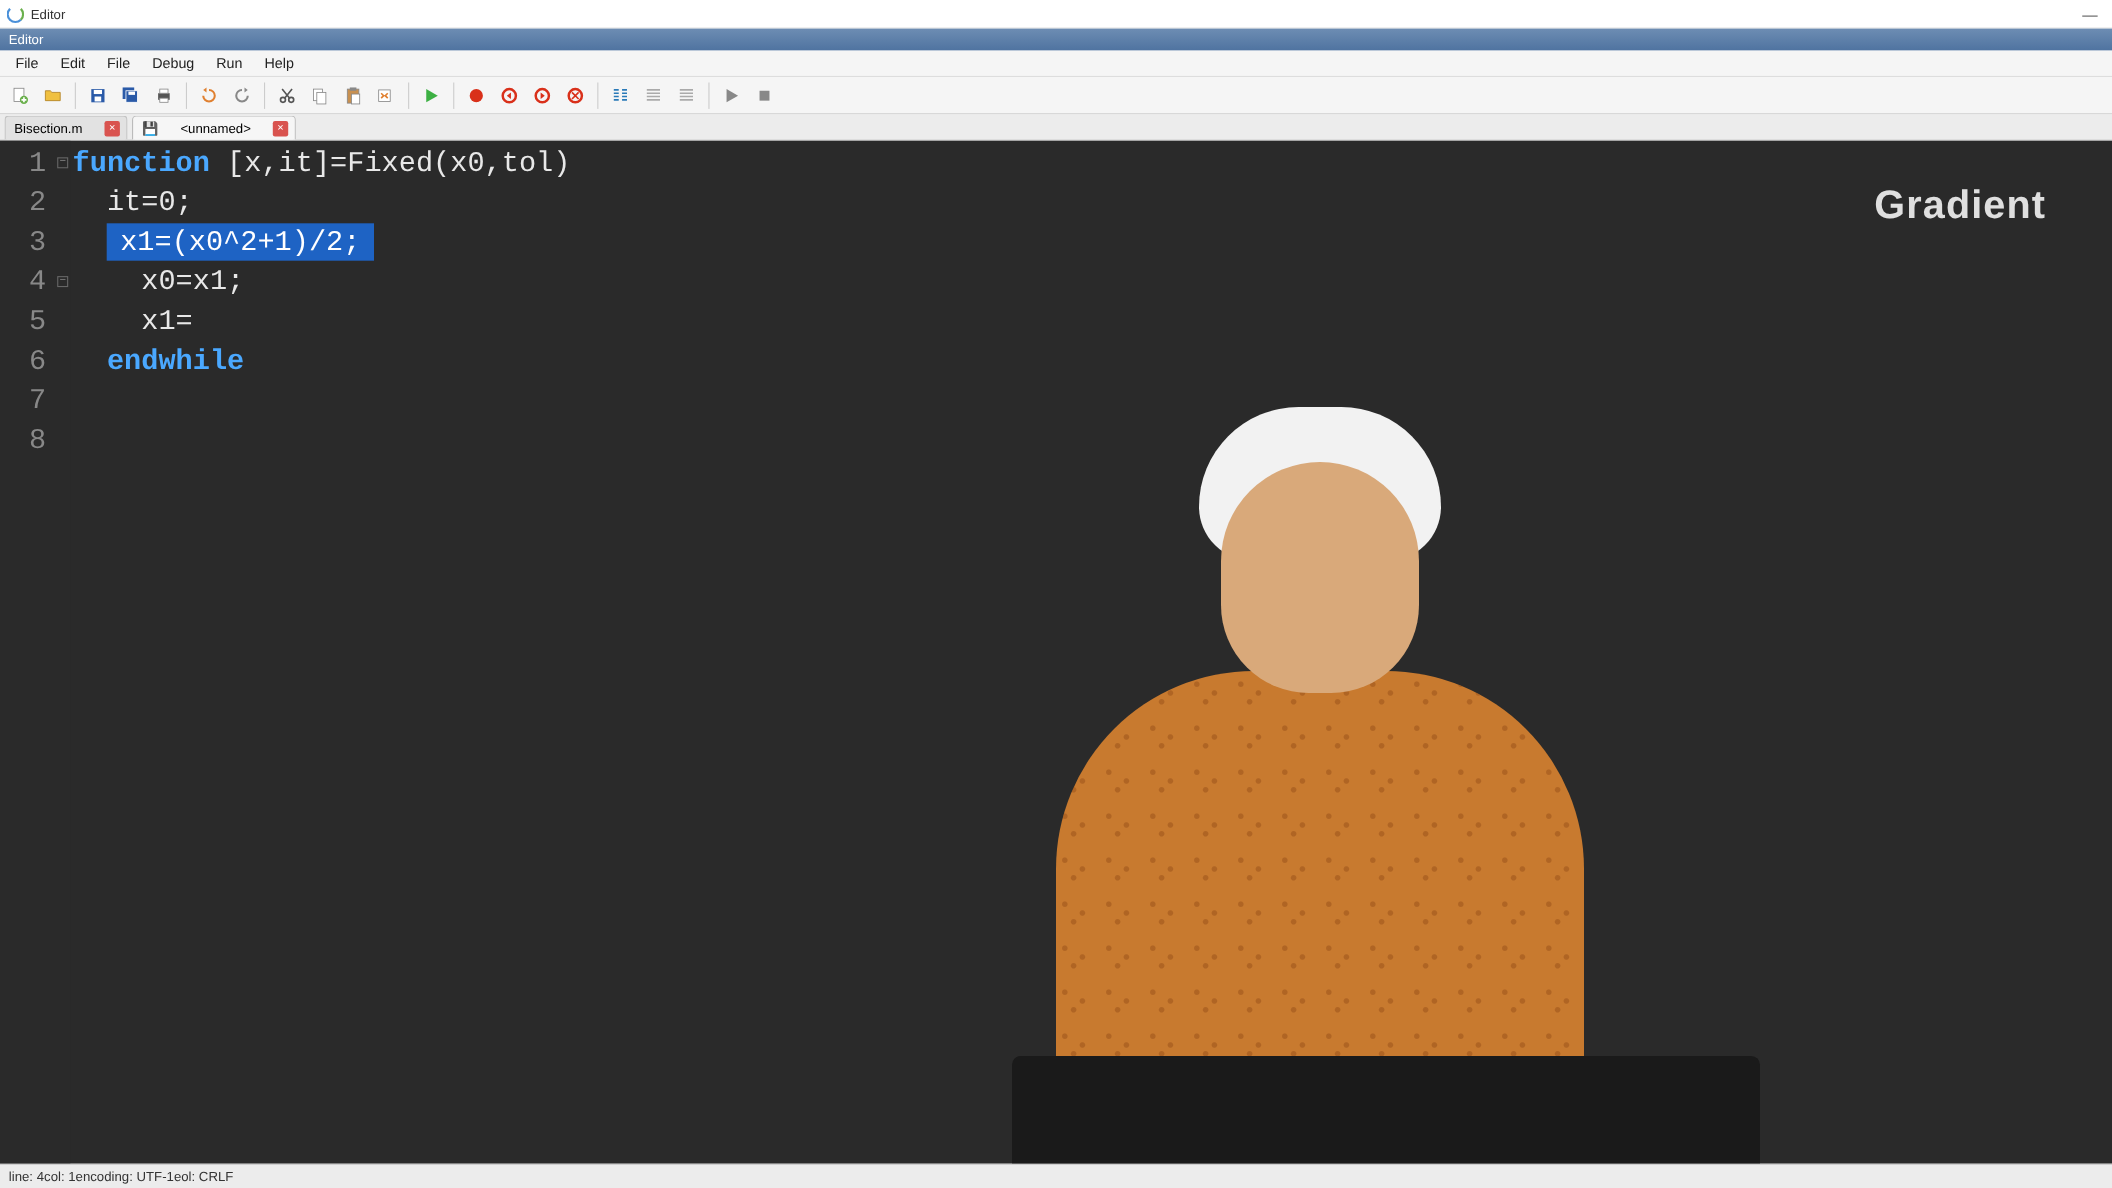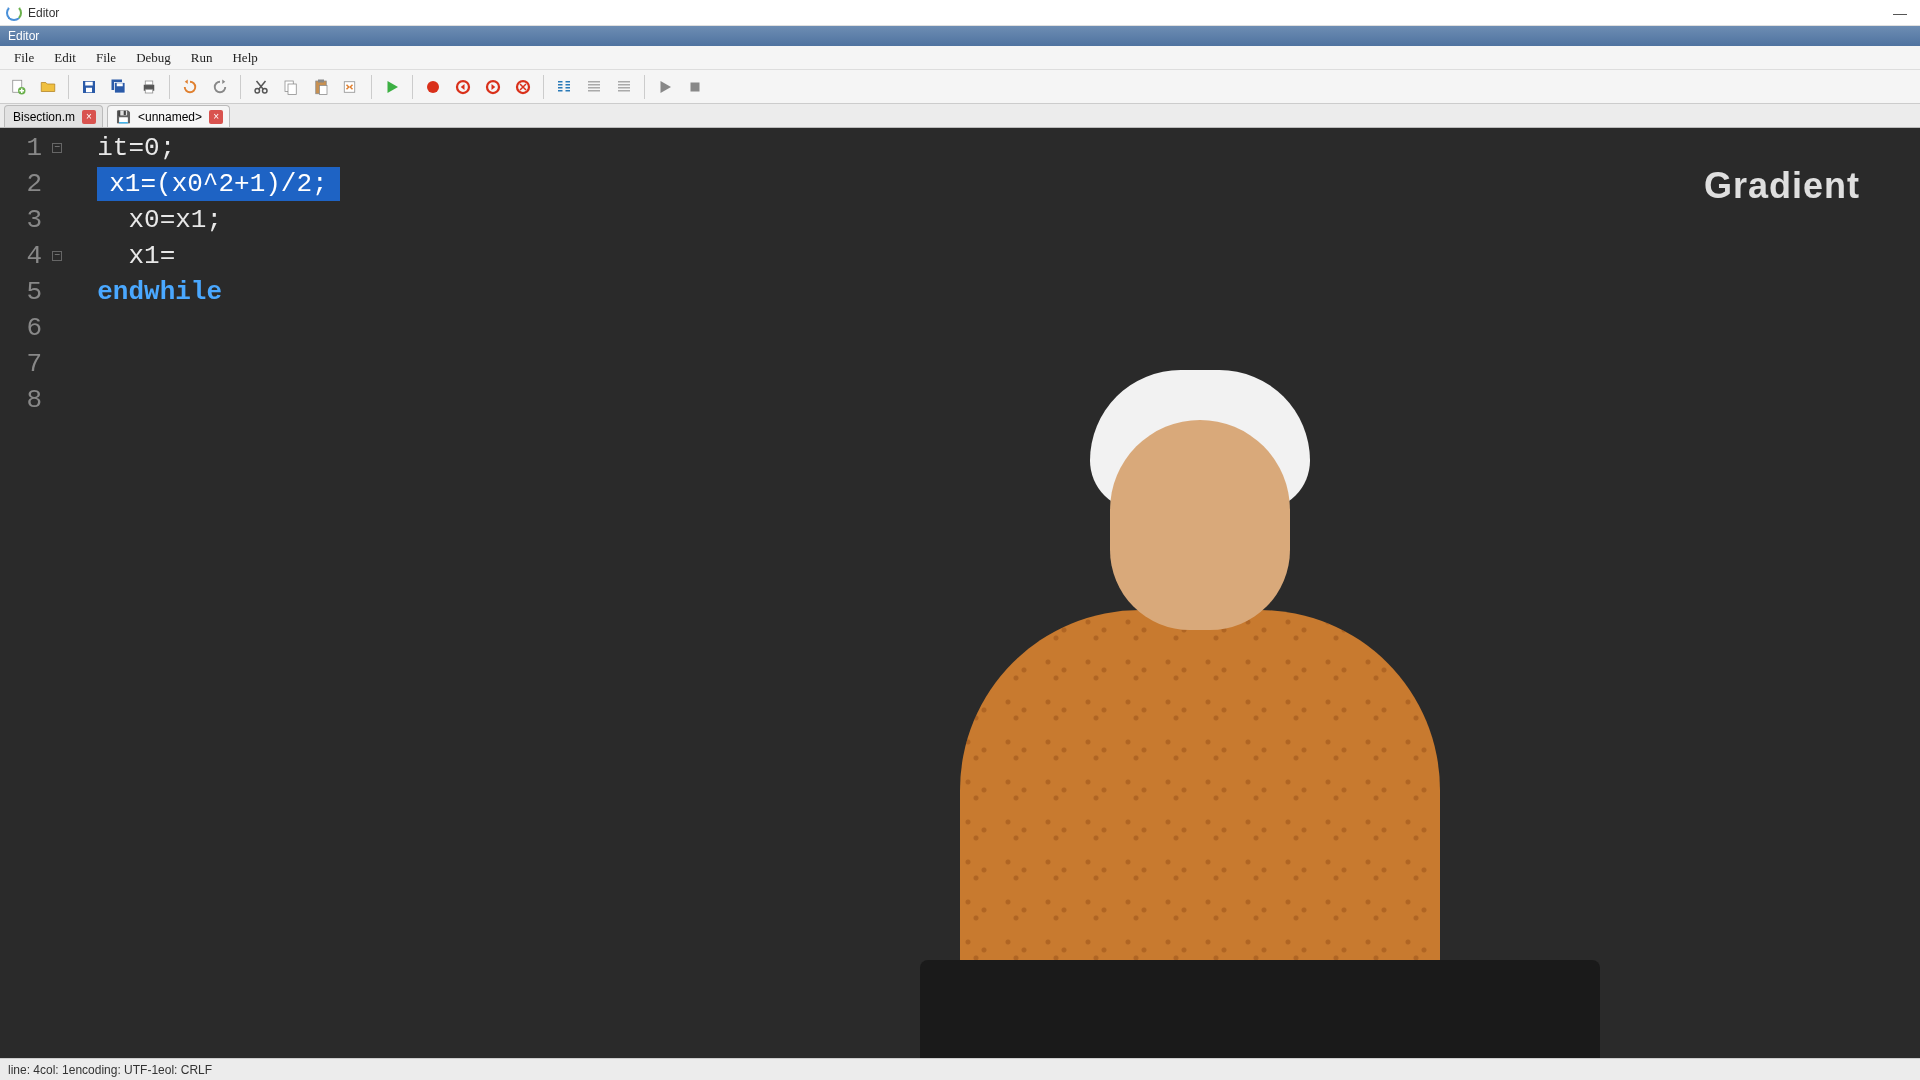--- a/index.html
+++ b/index.html
@@ -6,30 +6,30 @@
 body { font-family: "Segoe UI", Tahoma, sans-serif; font-size: 13px; background: #fff; width: 1920px; height: 1080px; overflow: hidden; position: relative; }
 
 .title-bar { height: 26px; background: #fff; display: flex; align-items: center; padding: 0 6px; border-bottom: 1px solid #e0e0e0; }
 .title-bar .app-icon { width: 16px; height: 16px; margin-right: 6px; border: 2px solid #4a90d9; border-radius: 50%; border-top-color: transparent; border-right-color: #6ab04c; }
 .title-bar .title-text { font-size: 12px; color: #333; }
 .title-bar .spacer { flex: 1; }
 .win-btn { width: 28px; height: 20px; display: flex; align-items: center; justify-content: center; color: #555; font-size: 14px; }
 
 .panel-header { height: 20px; background: linear-gradient(#6d8db3, #4f73a0); color: #fff; font-size: 12px; display: flex; align-items: center; padding: 0 8px; }
 
-.menu-bar { height: 24px; background: #f5f5f5; display: flex; align-items: center; padding: 0 4px; border-bottom: 1px solid #ddd; font-family: Liberation Serif, serif; }
+.menu-bar { height: 24px; background: #f5f5f5; display: flex; align-items: center; padding: 0 4px; border-bottom: 1px solid #ddd; }
 .menu-bar .menu-item { padding: 2px 10px; font-size: 13px; color: #222; cursor: default; }
 
 .toolbar { height: 34px; background: #f5f5f5; display: flex; align-items: center; padding: 0 4px; gap: 2px; border-bottom: 1px solid #ccc; }
 .tool-btn { width: 28px; height: 28px; display: flex; align-items: center; justify-content: center; border: 1px solid transparent; border-radius: 3px; }
 .tool-sep { width: 1px; height: 24px; background: #ccc; margin: 0 4px; }
 .tool-btn svg { width: 18px; height: 18px; }
 
 .tab-bar { height: 24px; background: #ececec; display: flex; align-items: flex-end; padding: 0 4px; border-bottom: 1px solid #bbb; }
-.file-tab { height: 22px; display: flex; align-items: center; padding: 0 6px 0 8px; background: #f6f6f6; border: 1px solid #bbb; border-bottom: none; border-radius: 4px 4px 0 0; margin-right: 4px; font-size: 12px; gap: 7px; }
+.file-tab { height: 22px; display: flex; align-items: center; padding: 0 6px 0 8px; background: #f6f6f6; border: 1px solid #bbb; border-bottom: none; border-radius: 4px 4px 0 0; margin-right: 4px; font-size: 12px; gap: 20px; }
 .file-tab.inactive { background: #e2e2e2; }
 .tab-close { width: 14px; height: 14px; background: #d9534f; color: #fff; font-size: 10px; line-height: 14px; text-align: center; border-radius: 2px; }
 .tab-save-icon { color: #2a5aa8; }
 
 .editor-area { position: relative; background: #2a2a2a; height: calc(1080px - 26px - 20px - 24px - 34px - 24px - 22px); display: flex; font-family: Consolas, "Courier New", monospace; font-size: 26px; line-height: 36px; }
 .gutter { width: 50px; background: #2a2a2a; color: #888; text-align: right; padding: 2px 8px 0 0; user-select: none; }
 .gutter .ln { height: 36px; }
 .fold-col { width: 14px; background: #2a2a2a; color: #888; padding-top: 2px; }
 .fold-col .fm { height: 36px; display: flex; align-items: center; justify-content: center; font-size: 12px; }
 .fold-col .fm.box { border: 1px solid #666; width: 10px; height: 10px; margin: 13px auto; line-height: 8px; font-size: 10px; }
@@ -239,20 +239,21 @@
       <div class="fm box">−</div>
       <div class="fm"></div>
       <div class="fm"></div>
       <div class="fm box">−</div>
       <div class="fm"></div>
       <div class="fm"></div>
       <div class="fm"></div>
       <div class="fm"></div>
     </div>
   <div class="code" id="code">
+      <div class="row"><span class="kw">function</span><span> </span><span class="paren">[</span><span>x</span><span class="op">,</span><span>it</span><span class="paren">]</span><span class="op">=</span><span class="fn">Fixed</span><span class="paren">(</span><span>x0</span><span class="op">,</span><span>tol</span><span class="paren">)</span></div>
       <div class="row"><span>  </span><span>it</span><span class="op">=</span><span class="num">0</span><span class="op">;</span></div>
       <div class="row"><span>  </span><span class="sel">x1=(x0^2+1)/2;</span></div>
       <div class="row"><span>    </span><span>x0</span><span class="op">=</span><span>x1</span><span class="op">;</span></div>
       <div class="row"><span>    </span><span>x1</span><span class="op">=</span></div>
       <div class="row"><span>  </span><span class="kw">endwhile</span></div>
       <div class="row"></div>
     </div>
   <div class="watermark">Gradient</div>
 </div>
 

